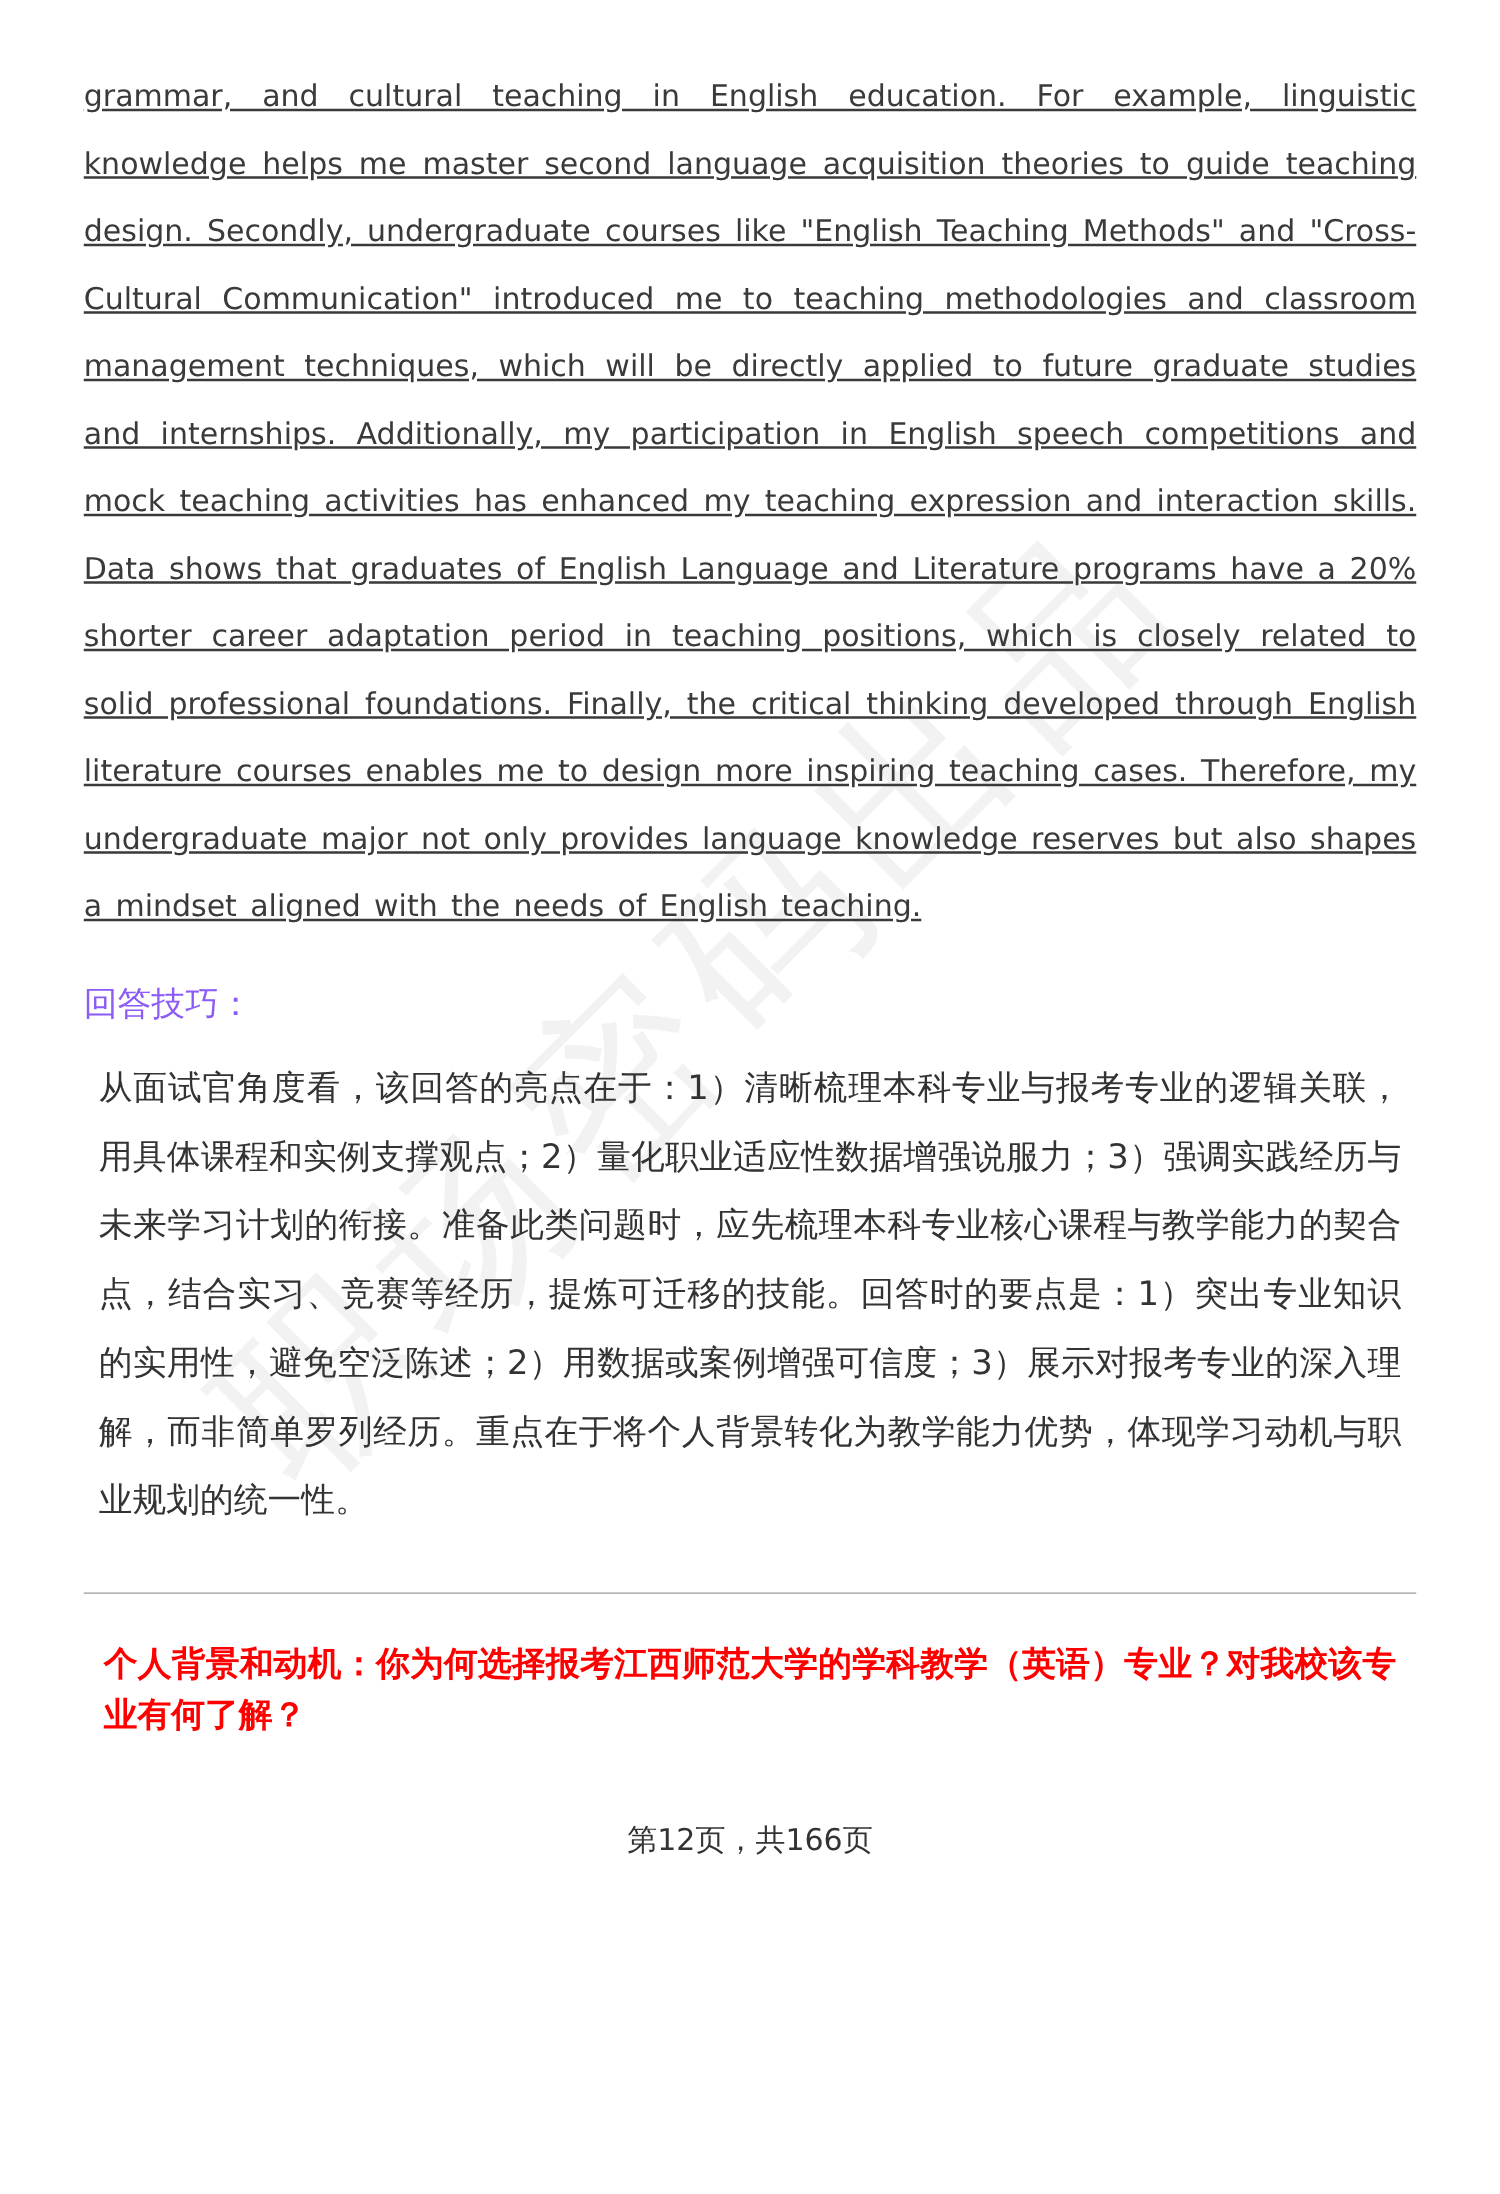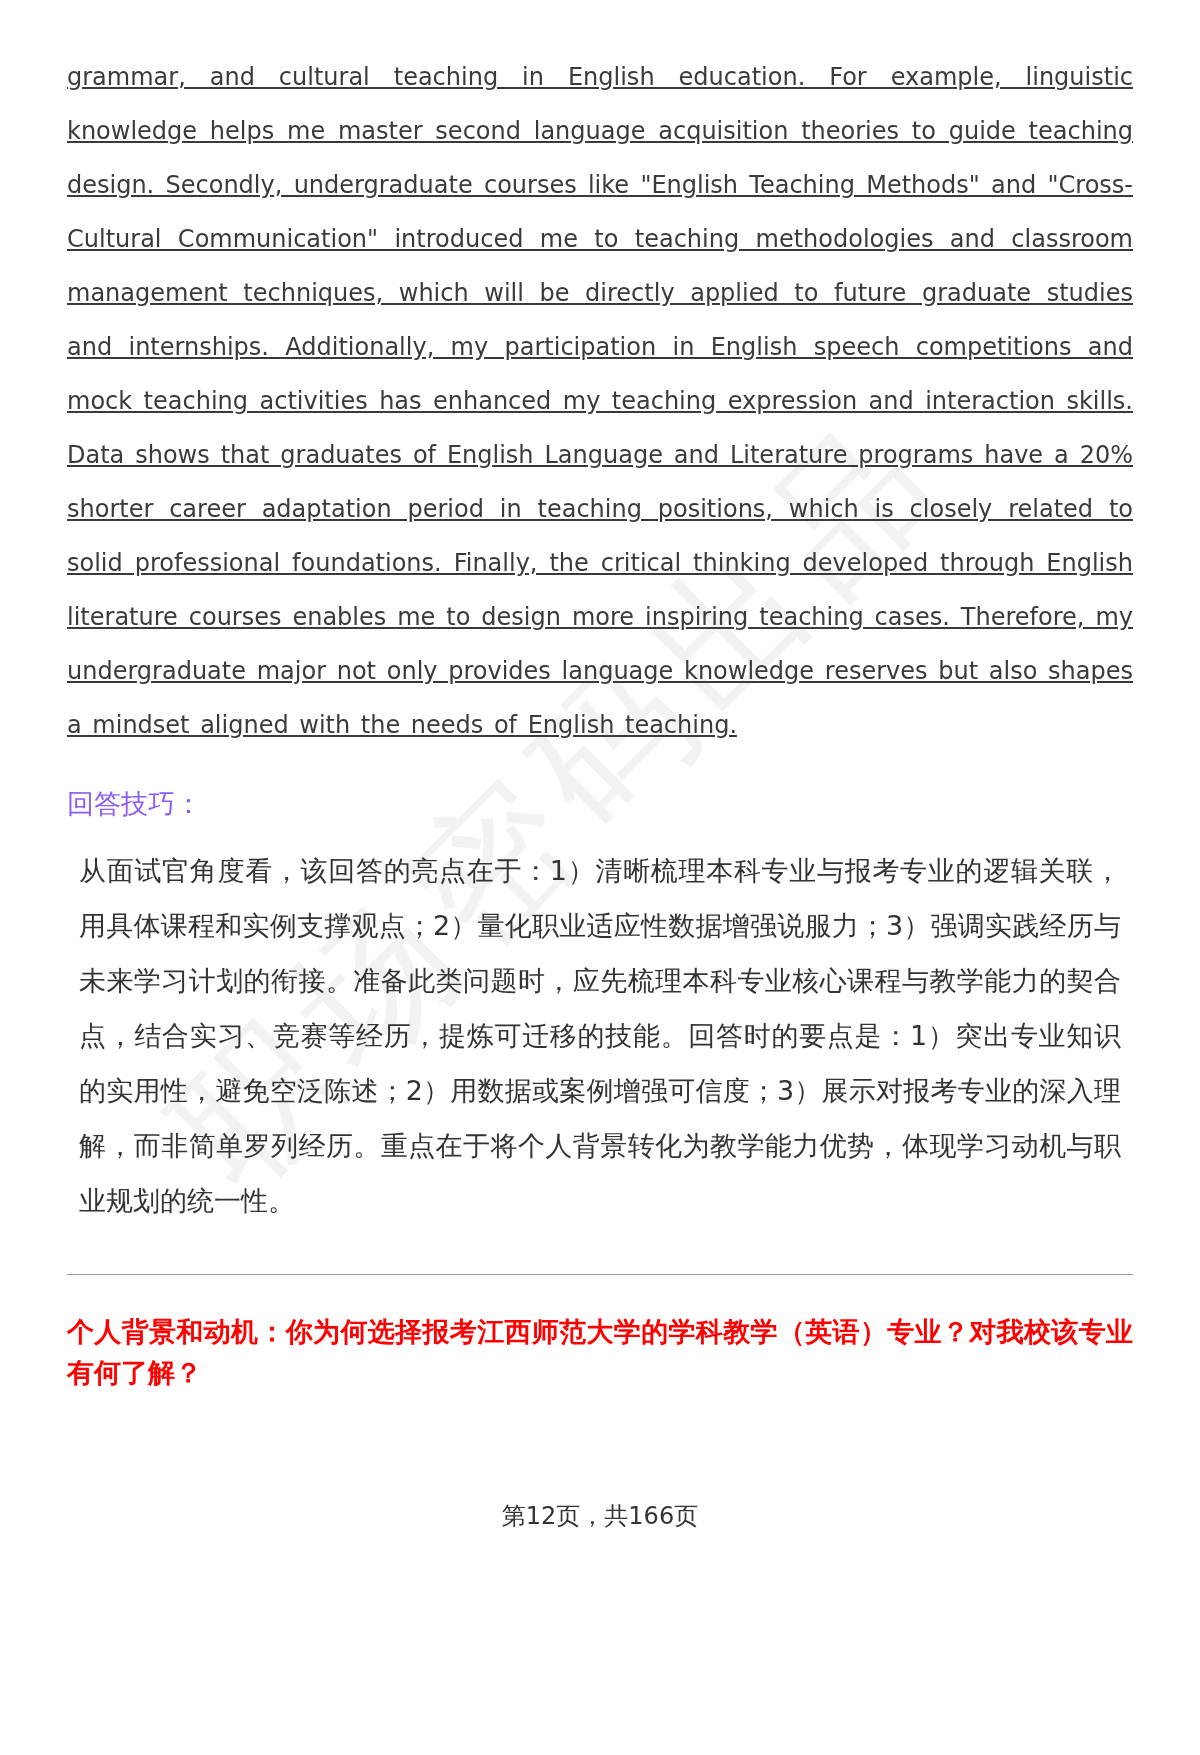--- a/index.html
+++ b/index.html
@@ -58,32 +58,32 @@
     color: #333333;
     text-align: justify;
   }
   .divider {
     border: none;
     border-top: 1px solid #9b9b9b;
     margin: 46px 0 36px 0;
     height: 0;
   }
   .next-question {
-    margin: 0;
+    margin: 16px;
     font-size: 27px;
     line-height: 41px;
     font-weight: bold;
     color: #ff0000;
     text-align: justify;
   }
   .footer {
     position: absolute;
     left: 0;
     right: 0;
-    top: 1500px;
+    top: 1456px;
     text-align: center;
     font-size: 24px;
     color: #333333;
     z-index: 1;
   }
 </style>
 </head>
 <body>
 
 <div class="page">

